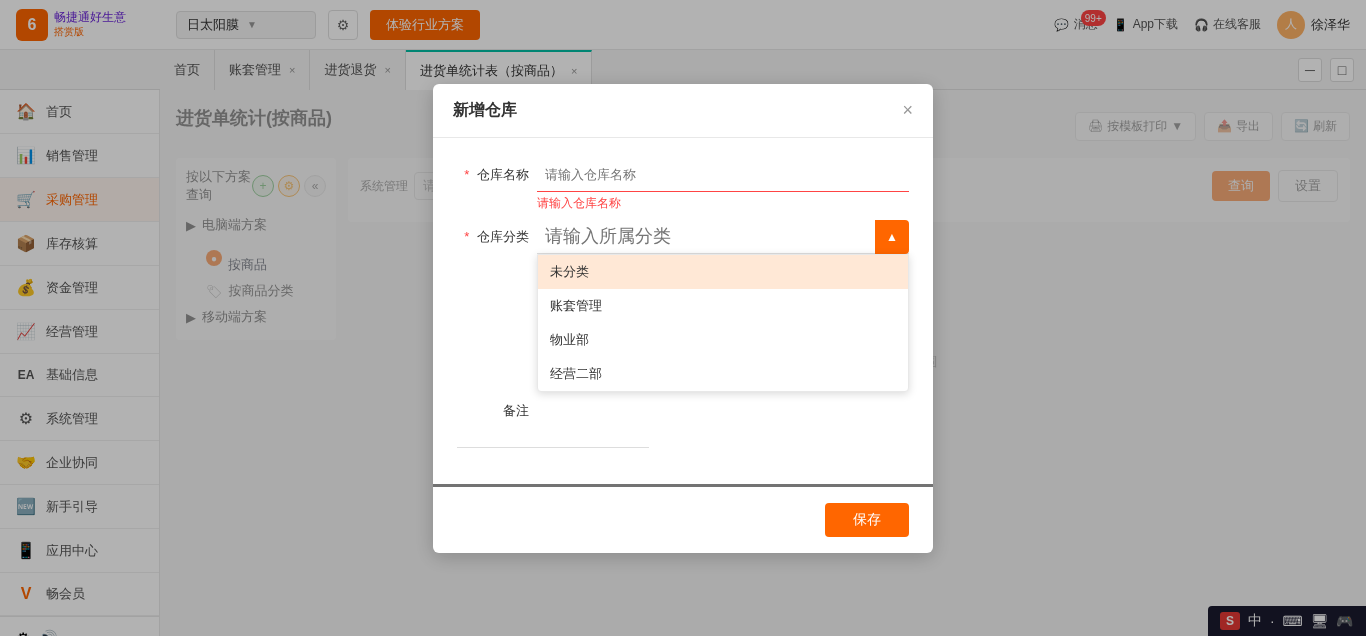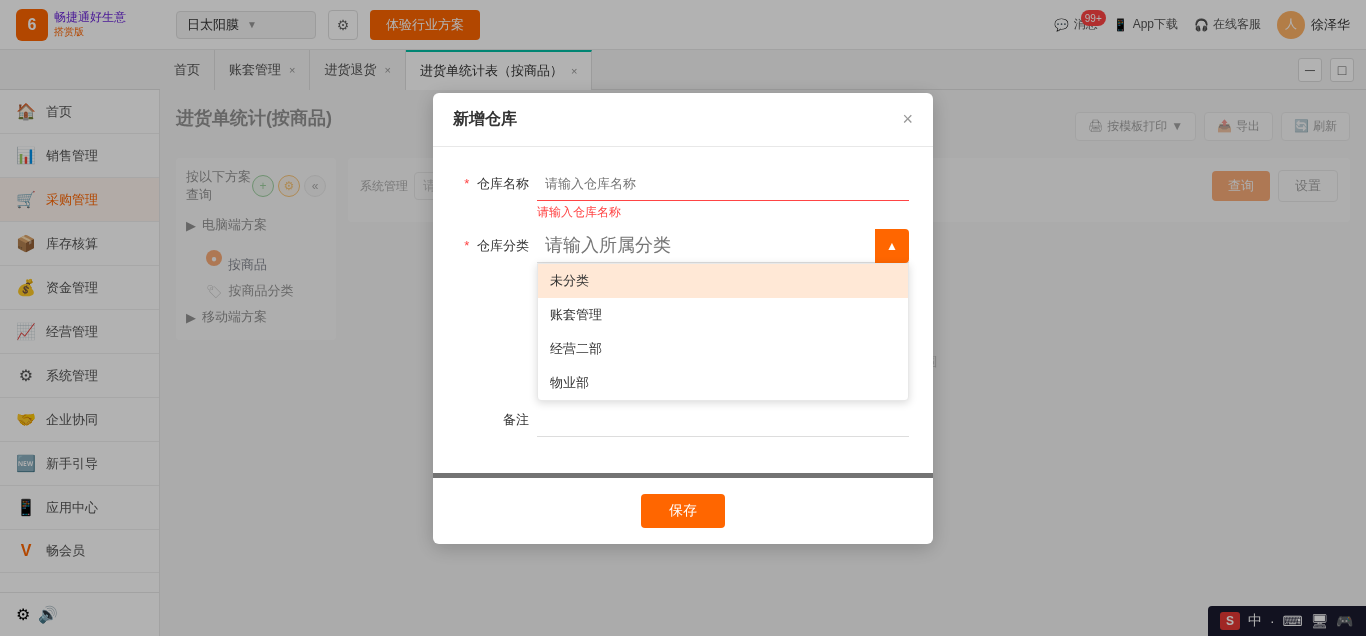--- a/index.html
+++ b/index.html
@@ -369,24 +369,24 @@
     }
     .dropdown-item {
       padding: 8px 12px;
       font-size: 13px;
       cursor: pointer;
       color: #333;
     }
     .dropdown-item.highlighted { background: #ffe8d6; }
     .modal-footer {
       display: flex;
-      justify-content: center;
+      justify-content: flex-end;
       gap: 12px;
       padding: 16px 24px;
-      border-top: 5px solid #737373;
+      border-top: 3px solid #737373;
     }
     .btn-save {
       background: #ff6600;
       color: white;
       border: none;
       border-radius: 4px;
       padding: 8px 28px;
       font-size: 14px;
       cursor: pointer;
     }
@@ -555,20 +555,24 @@
       <span class="icon">📦</span>
       <span>库存核算</span>
     </div>
     <div class="sidebar-item">
       <span class="icon">💰</span>
       <span>资金管理</span>
     </div>
     <div class="sidebar-item">
       <span class="icon">📈</span>
       <span>经营管理</span>
+    </div>
+    <div class="sidebar-item">
+      <span class="icon" style="font-size:12px;font-weight:bold;color:#555;">EA</span>
+      <span>基础信息</span>
     </div>
     <div class="sidebar-item">
       <span class="icon">⚙</span>
       <span>系统管理</span>
     </div>
     <div class="sidebar-item">
       <span class="icon">🤝</span>
       <span>企业协同</span>
     </div>
     <div class="sidebar-item">
@@ -724,30 +728,30 @@
           </div>
           
           <div class="dropdown-list">
             <div class="dropdown-item highlighted">
               <span>未分类</span>
             </div>
             <div class="dropdown-item">
               <span>账套管理</span>
             </div>
             <div class="dropdown-item">
-              <span>经营二部</span>
+              <span>物业部</span>
             </div>
             <div class="dropdown-item">
-              <span>物业部</span>
+              <span>经营二部</span>
             </div>
           </div>
         </div>
       </div>
 
-      <div class="form-row" style="margin-top:140px;">
+      <div class="form-row" style="margin-top:140px;flex-direction:column;">
         <label class="form-label">
           <span>备注</span>
         </label>
         <input type="text" class="form-input" style="flex: 1 1 0%; border-top: none; border-right: none; border-left: none; border-image: initial; border-bottom: 1px solid rgb(221, 221, 221); outline: none; padding: 6px 8px; font-size: 13px;">
       </div>
 
     </div>
     <div class="modal-footer">
       <button class="btn-save">保存</button>
     </div>

